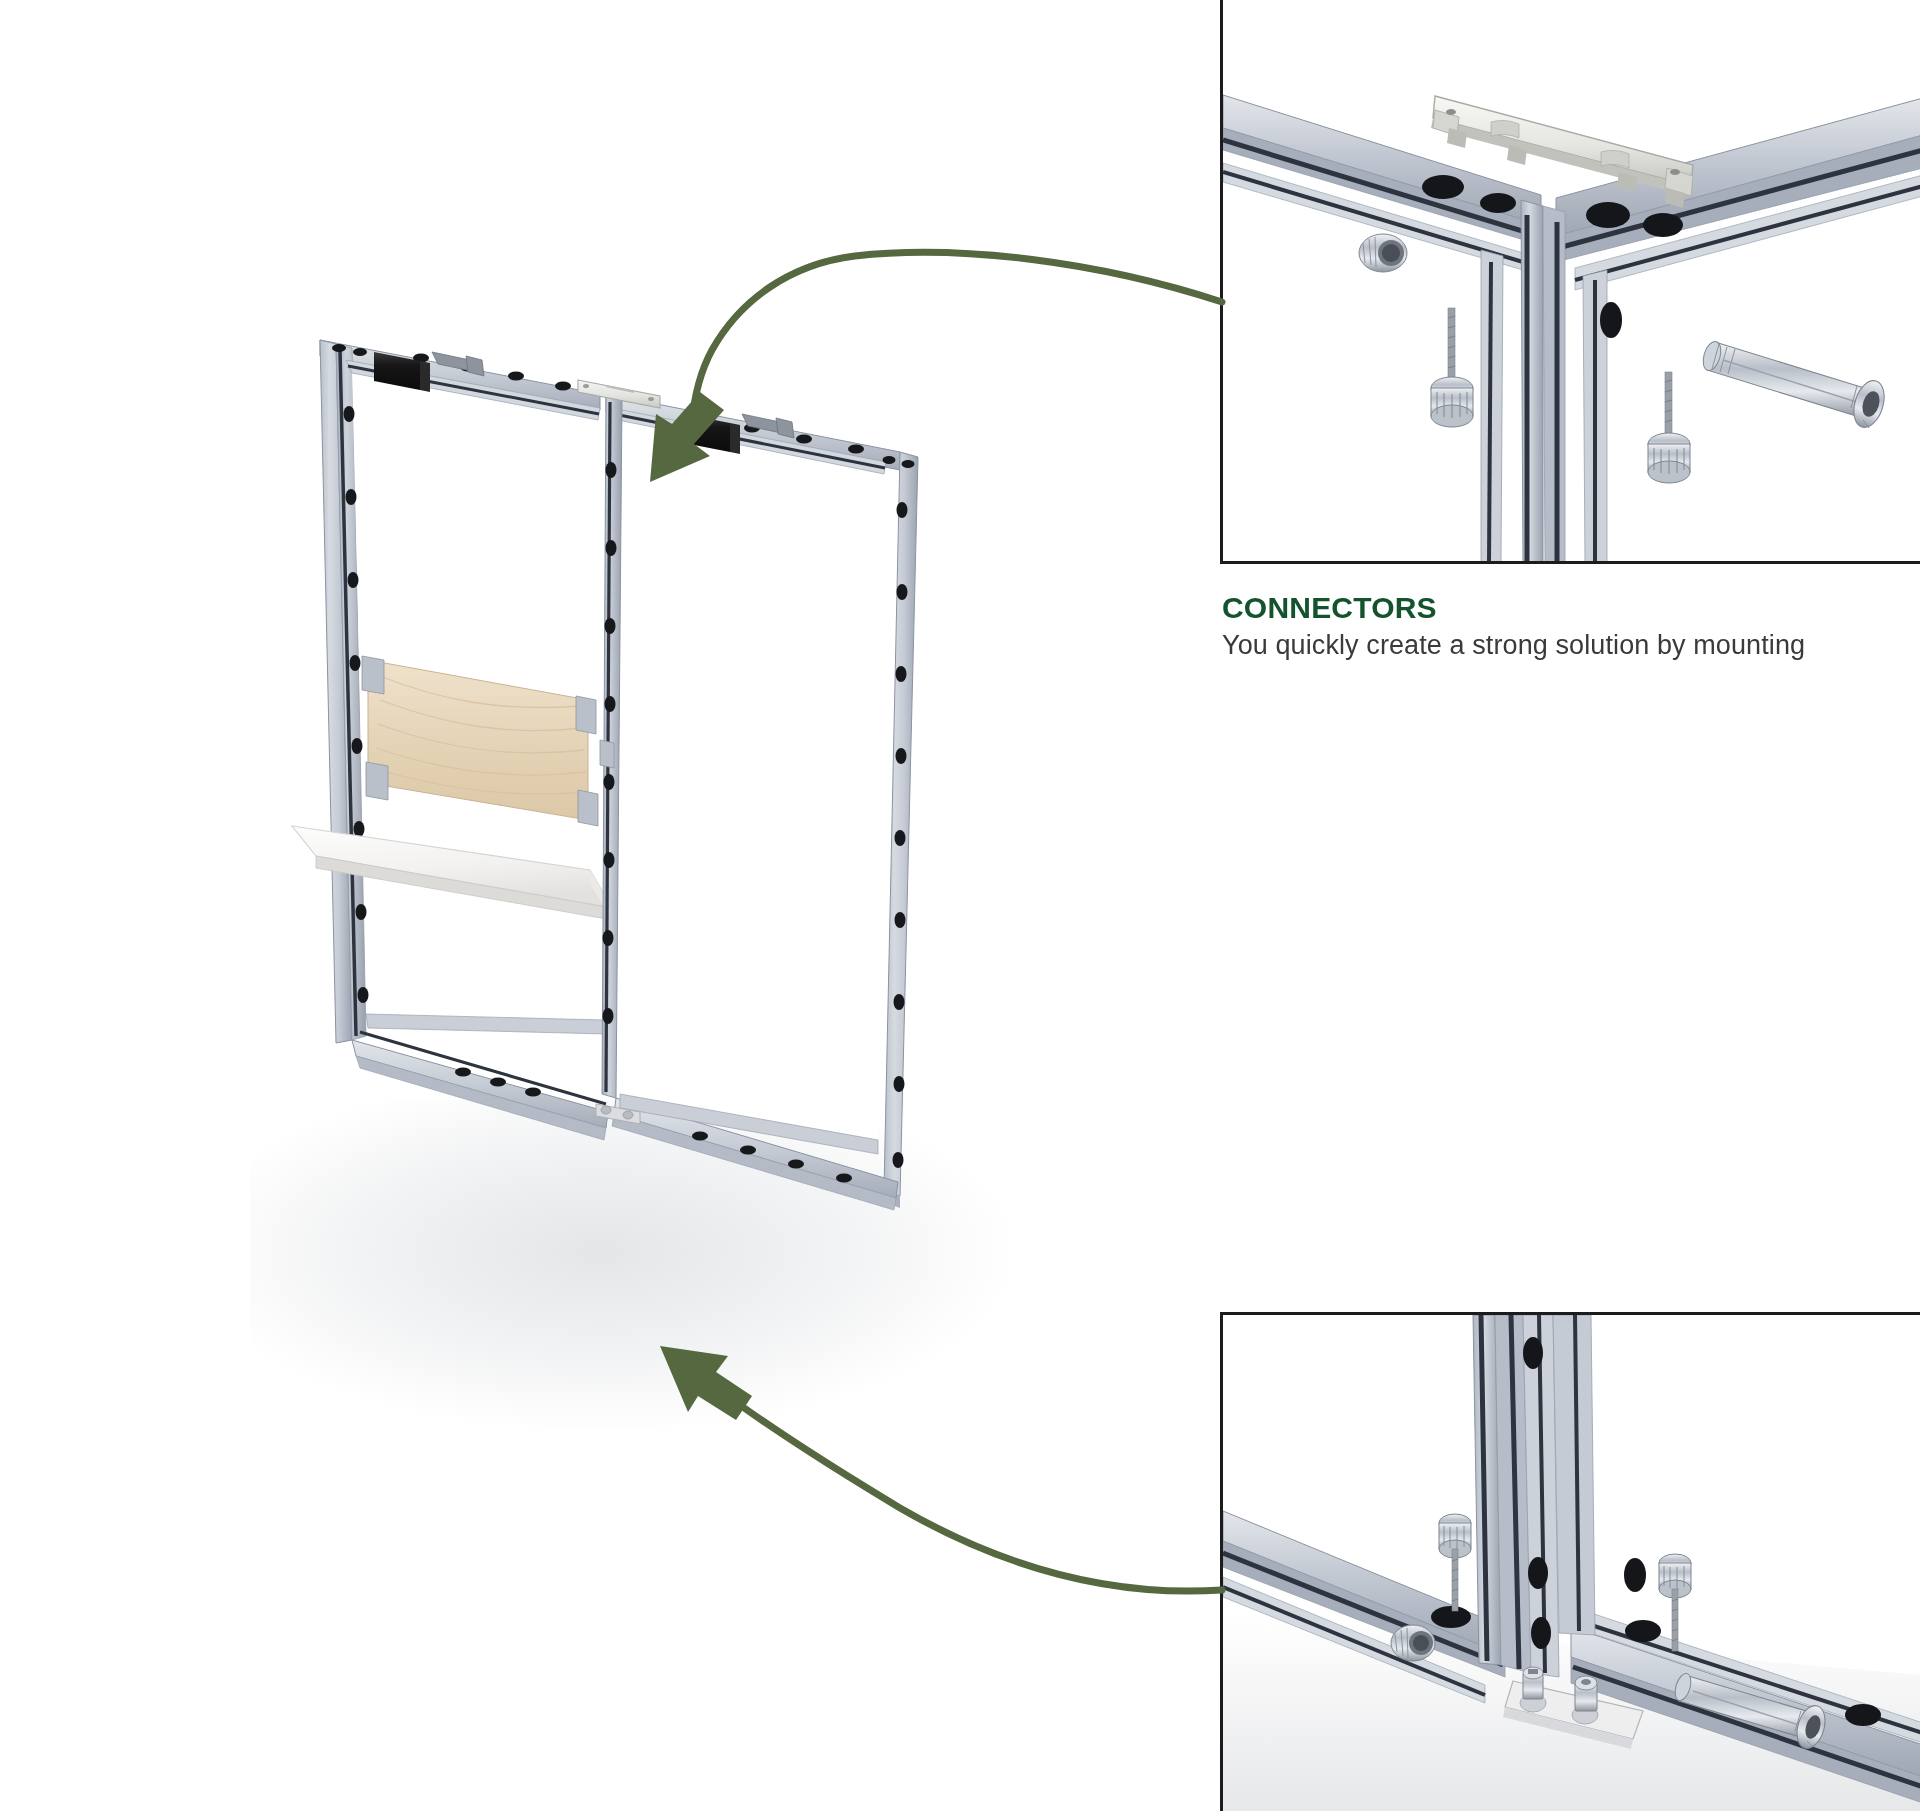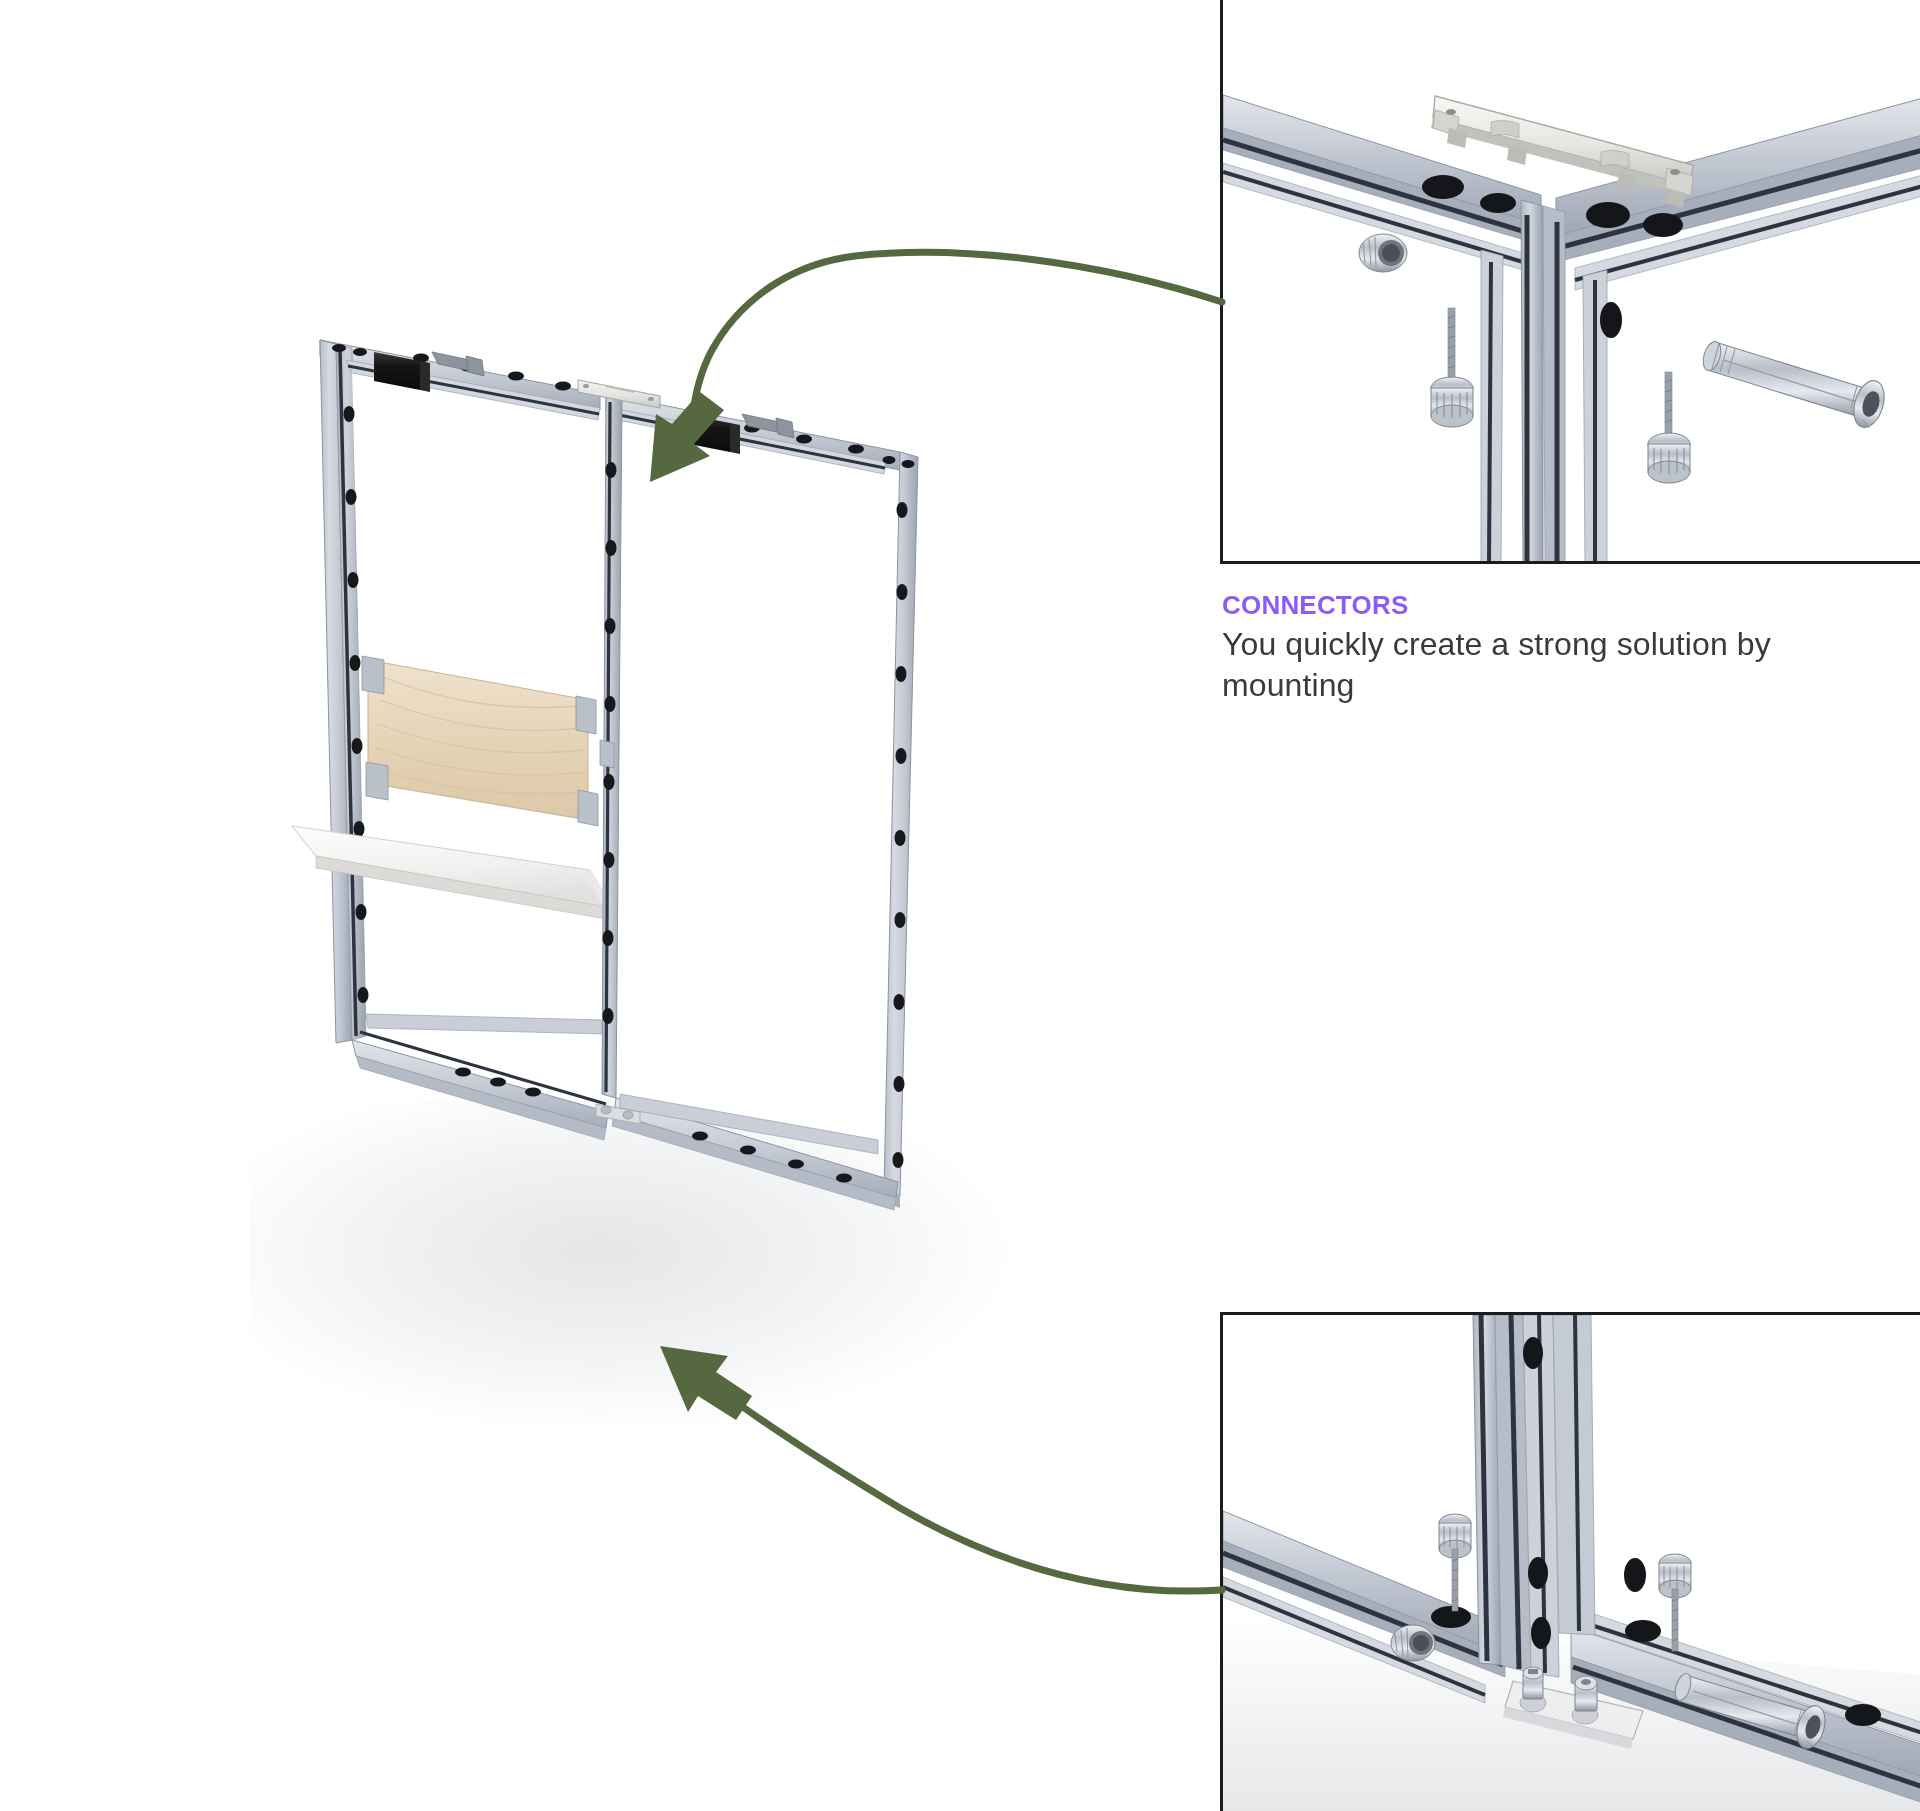--- a/index.html
+++ b/index.html
@@ -12,23 +12,23 @@
   .floor-shadow{position:absolute;left:250px;top:1100px;width:760px;height:330px;
     background:radial-gradient(ellipse at 46% 46%, rgba(120,128,140,.20) 0%, rgba(130,138,150,.10) 42%, rgba(255,255,255,0) 72%);
     pointer-events:none;}
 
   
   .assembly{position:absolute;left:0;top:0;width:1200px;height:1500px;}
   .assembly svg{position:absolute;left:0;top:0;}
 
   
   .caption{position:absolute;left:1222px;top:592px;width:690px;}
-  .caption h2{margin:0 0 4px 0;font-size:26px;font-weight:bold;color:#8b5cf6;
+  .caption h2{margin:0 0 4px 0;font-size:30px;font-weight:bold;color:#14532d;
     letter-spacing:.2px;line-height:1.06;}
-  .caption p{margin:0;font-size:32px;color:#3a3a3a;line-height:1.30;
+  .caption p{margin:0;font-size:27px;color:#3a3a3a;line-height:1.30;
     letter-spacing:.1px;font-weight:400;}
 
   
   .inset{position:absolute;background:#ffffff;border:3px solid #1c1c1c;
     overflow:hidden;box-sizing:border-box;}
   .inset-top{left:1220px;top:0px;width:700px;height:564px;border-top:none;border-right:none;}
   .inset-bottom{left:1220px;top:1312px;width:700px;height:499px;border-bottom:none;border-right:none;}
   .inset svg{position:absolute;left:0;top:0;display:block;}
 
   

